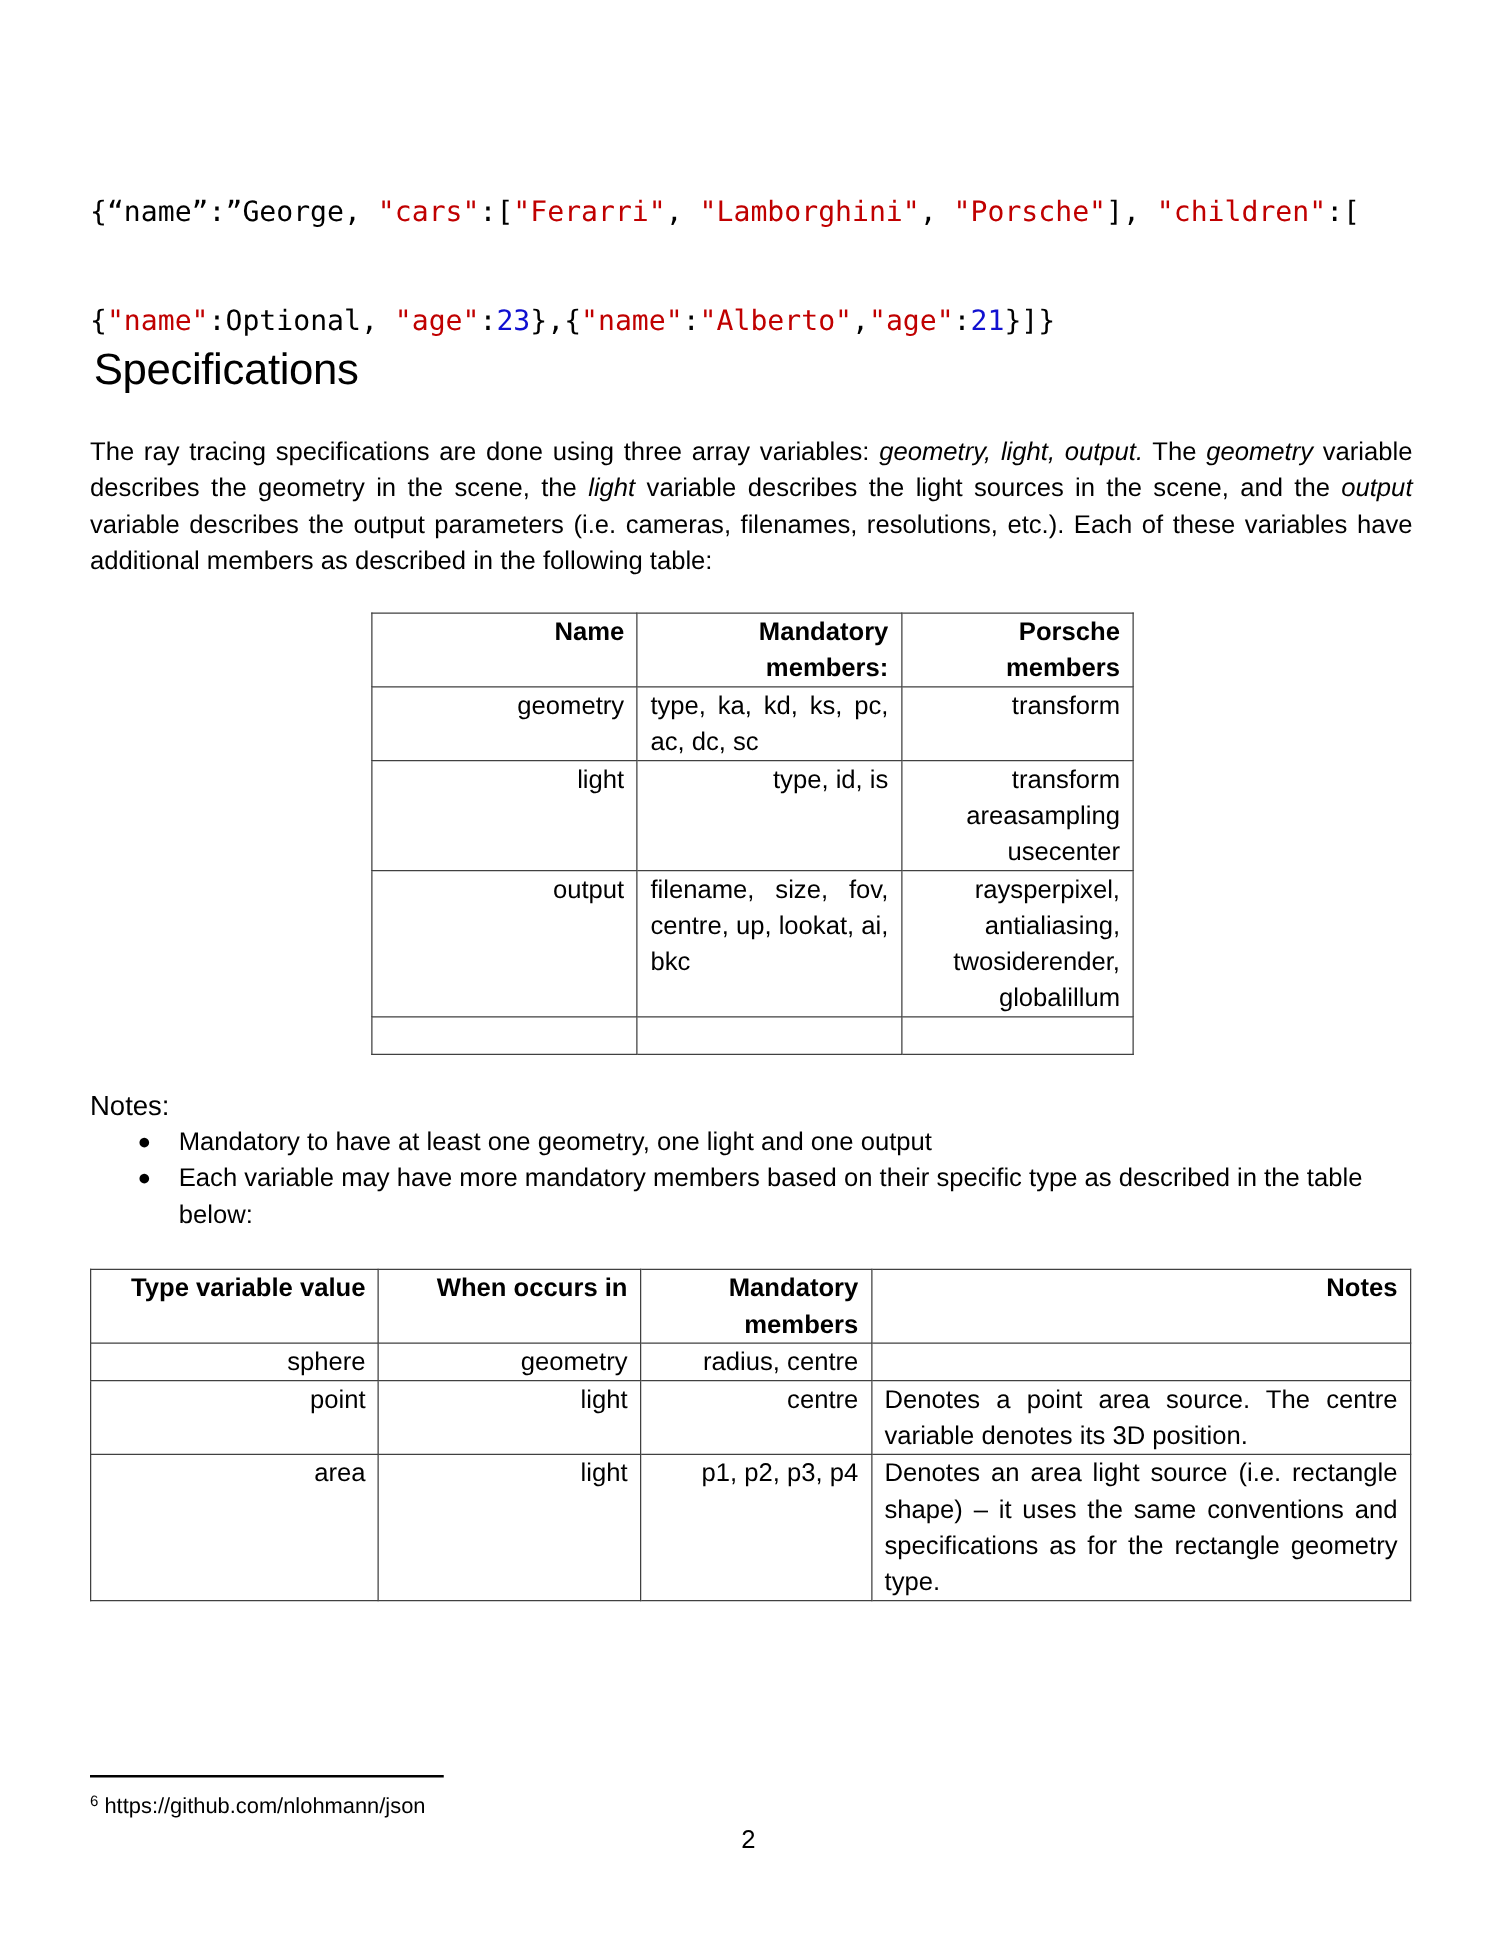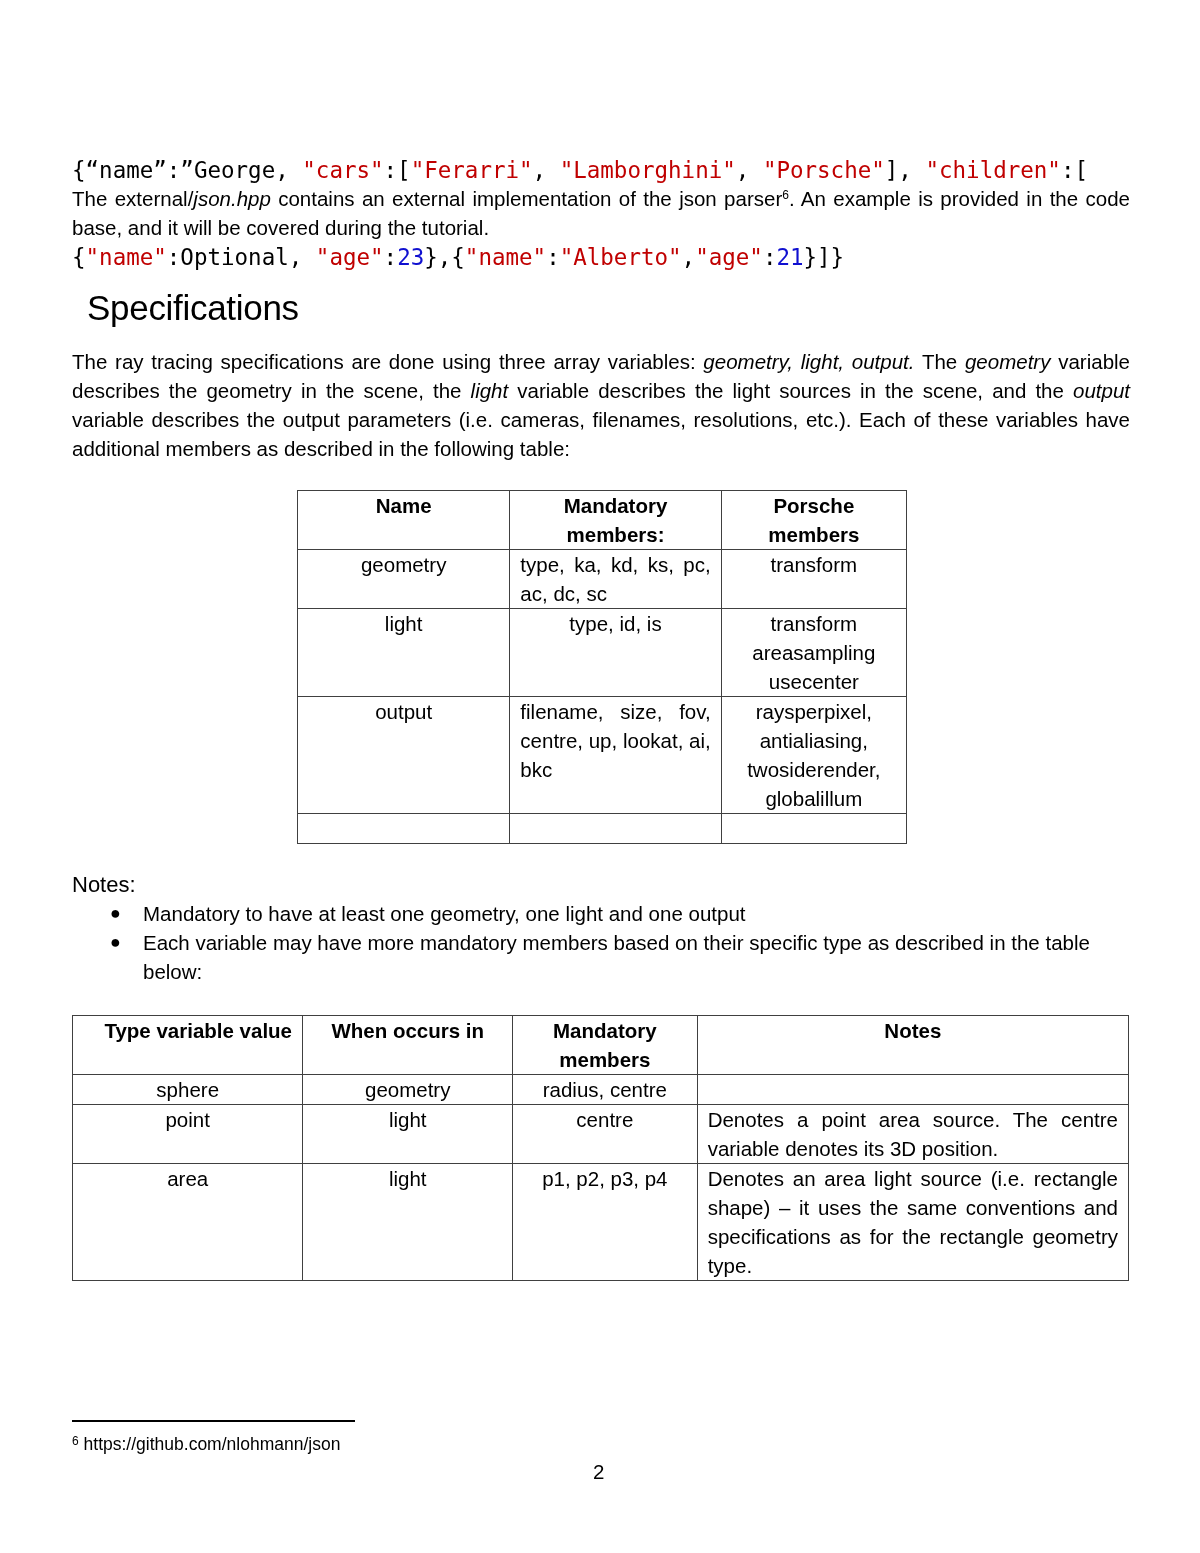--- a/index.html
+++ b/index.html
@@ -55,21 +55,21 @@
     table {
       position: absolute;
       border-collapse: collapse;
       font-size: 20.5px;
       line-height: 29px;
     }
     table td, table th {
       border: 1.5px solid #404040;
       vertical-align: top;
       padding: 0 10px;
-      text-align: center;
+      text-align: right;
     }
     table th { font-weight: bold; }
     .just-last { text-align: justify; text-align-last: left; }
     #table1 { left: 297px; top: 490px; width: 610px; }
     #table1 .c1 { width: 191px; }
     #table1 .c2 { width: 190px; }
     #table1 .c3 { width: 164px; }
     #table2 { left: 72px; top: 1015px; width: 1057px; }
     #table2 .c1 { width: 191px; padding-left: 31px; }
     #table2 .c2 { width: 191px; }
@@ -128,23 +128,22 @@
 </head>
 <body>
 
 <div class="page">
 
   <div class="code">
     <div><span>{“name”:”George, </span><span class="str">"cars"</span><span>:[</span><span class="str">"Ferarri"</span><span>, </span><span class="str">"Lamborghini"</span><span>, </span><span class="str">"Porsche"</span><span>], </span><span class="str">"children"</span><span>:[</span></div>
     <div><span>{</span><span class="str">"name"</span><span>:Optional, </span><span class="str">"age"</span><span>:</span><span class="num">23</span><span>},{</span><span class="str">"name"</span><span>:</span><span class="str">"Alberto"</span><span>,</span><span class="str">"age"</span><span>:</span><span class="num">21</span><span>}]}</span></div>
   </div>
 
-  <p class="para" style="top:184px; margin:0;"><span>The external/</span><em>json.hpp</em><span> contains an external implementation of the json parser</span><sup>6</sup><span>. An example is provided in the code base, and it will be covered during the tutorial.</span></p>
-
-  <h1 class="heading" style="margin:16px;">Specifications</h1>
+
+  <h1 class="heading" style="margin:4px;">Specifications</h1>
 
   <p class="para" style="top:347px; margin:0;"><span>The ray tracing specifications are done using three array variables: </span><em>geometry, light, output.</em><span> The </span><em>geometry</em><span> variable describes the geometry in the scene, the </span><em>light</em><span> variable describes the light sources in the scene, and the </span><em>output</em><span> variable describes the output parameters (i.e. cameras, filenames, resolutions, etc.). Each of these variables have additional members as described in the following table:</span></p>
 
   <table id="table1">
     <tbody>
         <tr>
       <th class="c1" style="height:58px;">Name</th>
       <th class="c2">Mandatory members:</th>
       <th class="c3">Porsche members</th>
     </tr>

